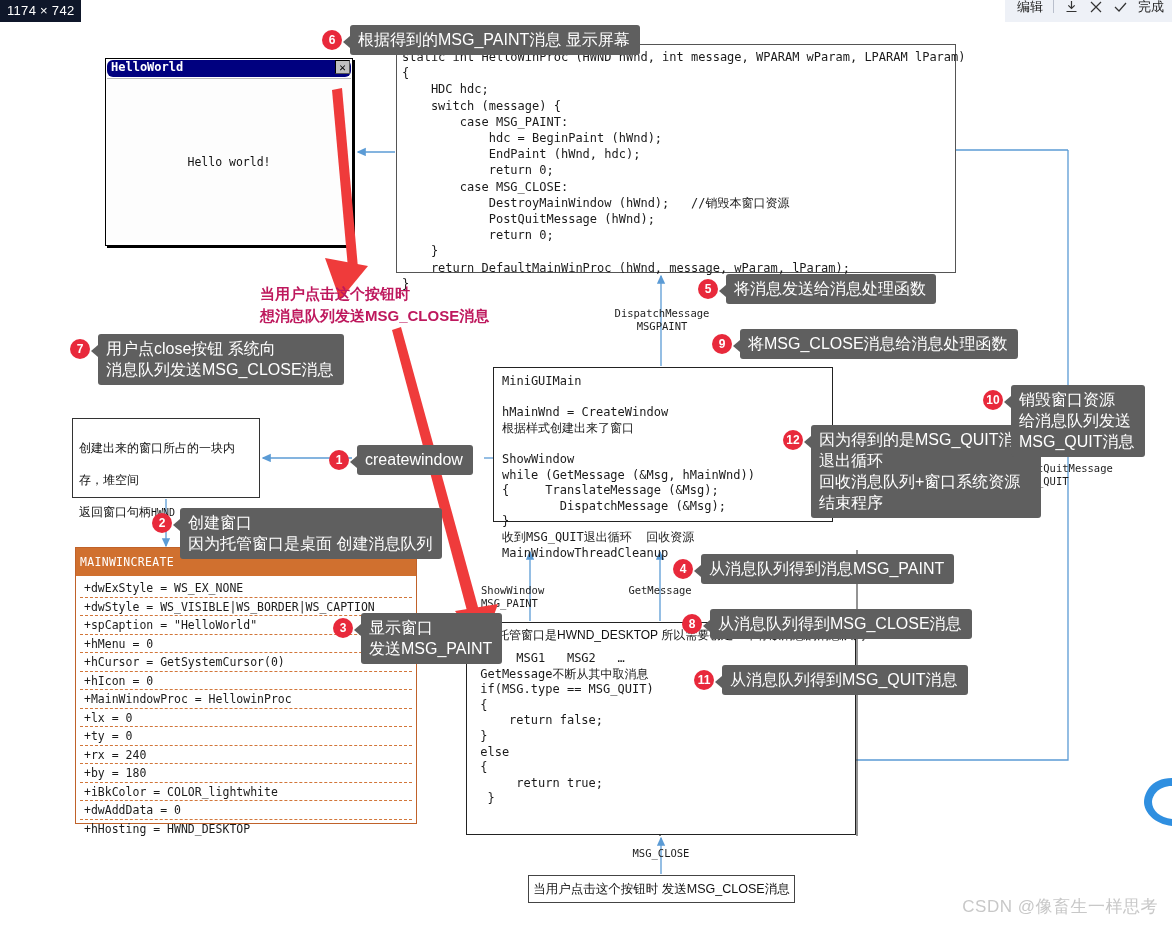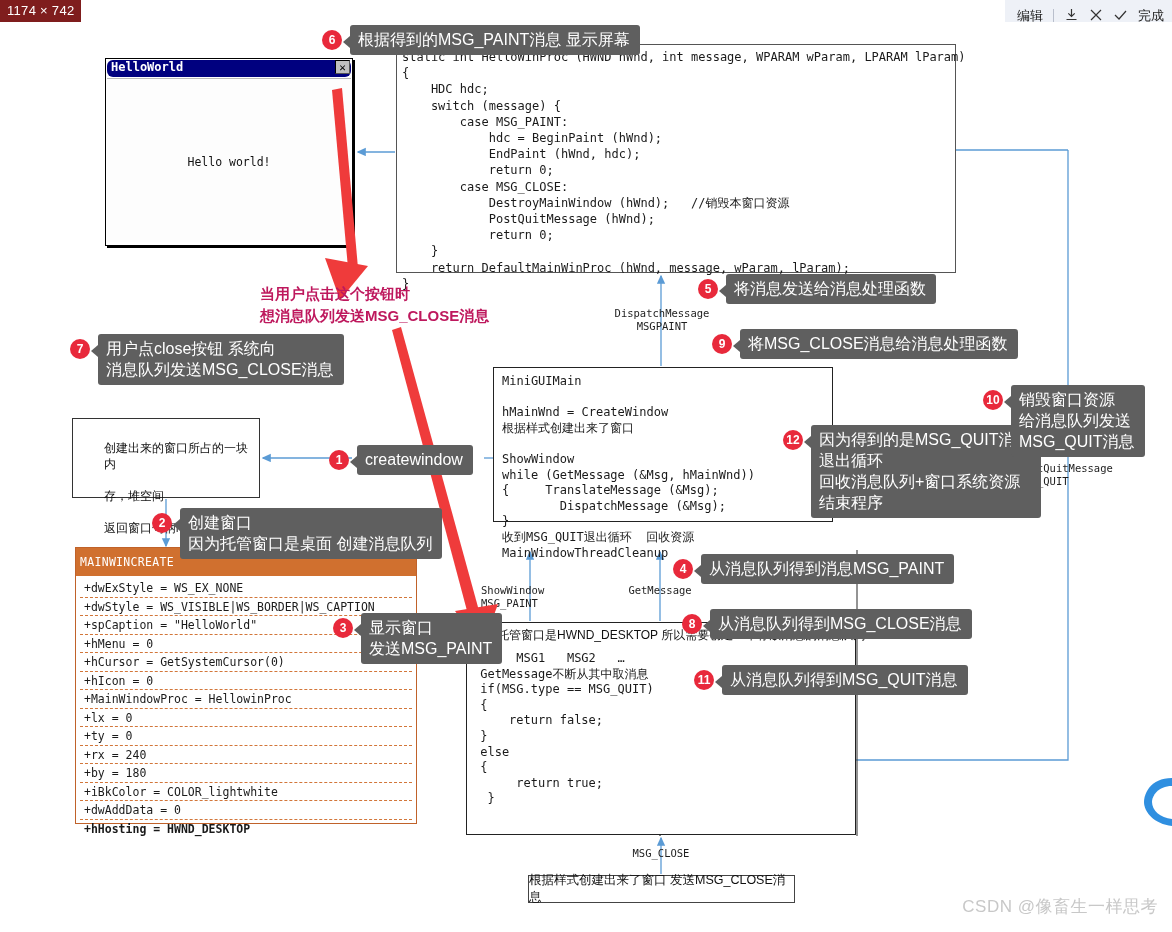--- a/index.html
+++ b/index.html
@@ -9,29 +9,29 @@
     background:#ffffff;
     font-family:"Liberation Sans", sans-serif;
     position:relative;
     overflow:hidden;
   }
   .abs { position:absolute; }
 
   
   #dim-badge{
     left:0; top:0; height:22px;
-    background:#7f1d1d; color:#fff;
+    background:#0f172a; color:#fff;
     font-size:13px; line-height:22px;
     padding:0 7px; letter-spacing:.3px;
     z-index:60;
   }
   #toolbar{
     right:0; top:0; height:22px;
     background:#eef1f7;
-    display:flex; align-items:flex-end; gap:10px;
+    display:flex; align-items:flex-start; gap:10px;
     padding:0 8px 0 12px;
     font-size:13px; color:#222;
     z-index:60;
     margin-left:20px;
   }
   #toolbar .sep{ width:1px;height:13px;background:#b9bfcc; }
   #toolbar .tbtn{ cursor:default; line-height:1; }
   #toolbar svg{ display:block; }
 
   
@@ -111,21 +111,21 @@
   }
 
   
   #memnote-box{
     left:72px; top:418px; width:188px; height:80px;
     background:#fff; border:1px solid #333;
     z-index:8;
   }
   #memnote-box .txt{
     font-size:12px; line-height:16px; color:#111;
-    padding:5px 6px; white-space:pre-line;margin-left:25px;
+    padding:5px 6px; white-space:pre-line;
   }
   #memnote-box .small{ font-size:10px; }
 
   
   #bottom-note{
     left:528px; top:875px; width:267px; height:28px;
     background:#fff; border:1px solid #444;
     display:flex;align-items:center;justify-content:center;
     font-size:12.5px; color:#111;
     z-index:8;
@@ -148,21 +148,21 @@
   }
   #mwc-body{ padding:3px 4px 0 4px; }
   .mwc-row{
     font-family:"DejaVu Sans Mono","Liberation Mono",monospace;
     font-size:11.5px; color:#1a1a1a;
     height:18.5px; line-height:18.5px;
     border-bottom:1px dashed #d2763a;
     padding-left:4px;
     white-space:pre;
   }
-  .mwc-row:last-child{ border-bottom:none;font-weight:bold; }
+  .mwc-row:last-child{ border-bottom:none; }
 
   
   .callout{
     display:flex; align-items:flex-start;
     z-index:30;
   }
   .callout .badge{
     width:20px;height:20px;border-radius:50%;
     background:#e8293b; color:#fff;
     font-size:12px; font-weight:bold;
@@ -368,21 +368,21 @@
     <div class="mwc-row">+lx = 0</div>
     <div class="mwc-row">+ty = 0</div>
     <div class="mwc-row">+rx = 240</div>
     <div class="mwc-row">+by = 180</div>
     <div class="mwc-row">+iBkColor = COLOR_lightwhite</div>
     <div class="mwc-row">+dwAddData = 0</div>
     <div class="mwc-row">+hHosting = HWND_DESKTOP</div>
   </div>
 </div>
 
-<div id="bottom-note" class="abs">根据样式创建出来了窗口  发送MSG_CLOSE消息</div>
+<div id="bottom-note" class="abs">当用户点击这个按钮时  发送MSG_CLOSE消息</div>
 
 <div class="callout abs" style="left:322px; top:25px;">
   <div class="badge">6</div>
   <div class="arrow"></div>
   <div class="bubble">根据得到的MSG_PAINT消息 显示屏幕</div>
 </div>
 
 <div class="callout abs" style="left:698px; top:274px;">
   <div class="badge">5</div>
   <div class="arrow"></div>

